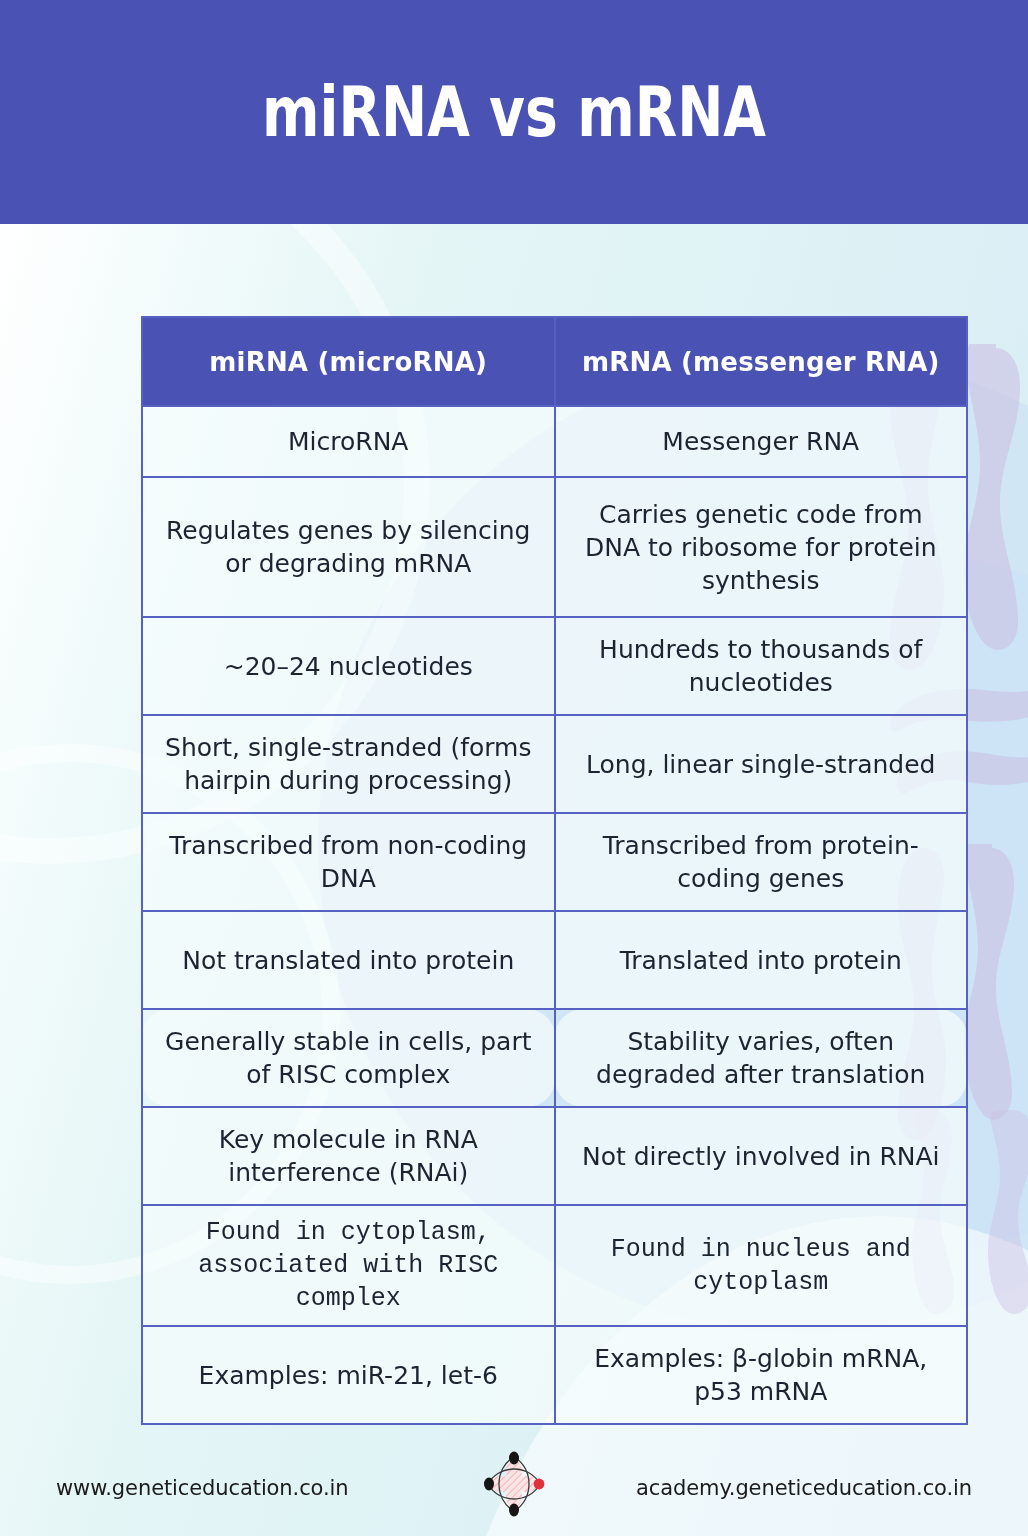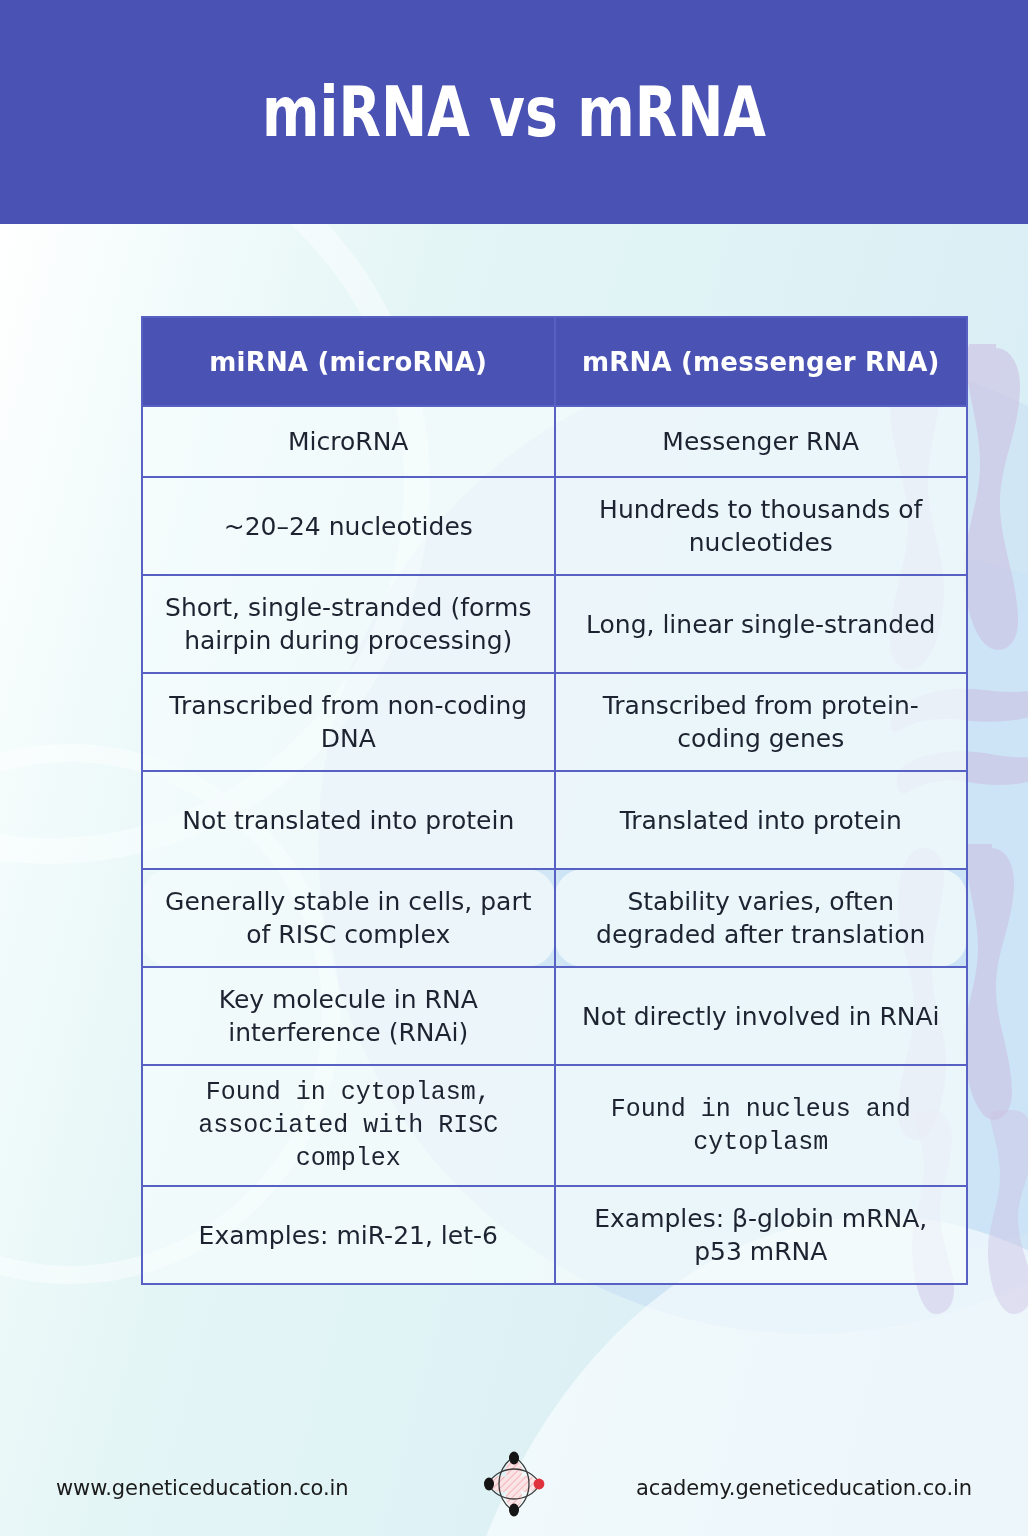--- a/index.html
+++ b/index.html
@@ -226,20 +226,24 @@
         <tr>
           <th>miRNA (microRNA)</th>
           <th>mRNA (messenger RNA)</th>
         </tr>
       </thead>
       <tbody>
         <tr class="r-1">
           <td>MicroRNA</td>
           <td>Messenger RNA</td>
         </tr>
+        <tr class="r-2">
+          <td>Regulates genes by silencing or degrading mRNA</td>
+          <td>Carries genetic code from DNA to ribosome for protein synthesis</td>
+        </tr>
         <tr class="r-3">
           <td>~20–24 nucleotides</td>
           <td>Hundreds to thousands of nucleotides</td>
         </tr>
         <tr class="r-4">
           <td>Short, single-stranded (forms hairpin during processing)</td>
           <td>Long, linear single-stranded</td>
         </tr>
         <tr class="r-5">
           <td>Transcribed from non-coding DNA</td>

